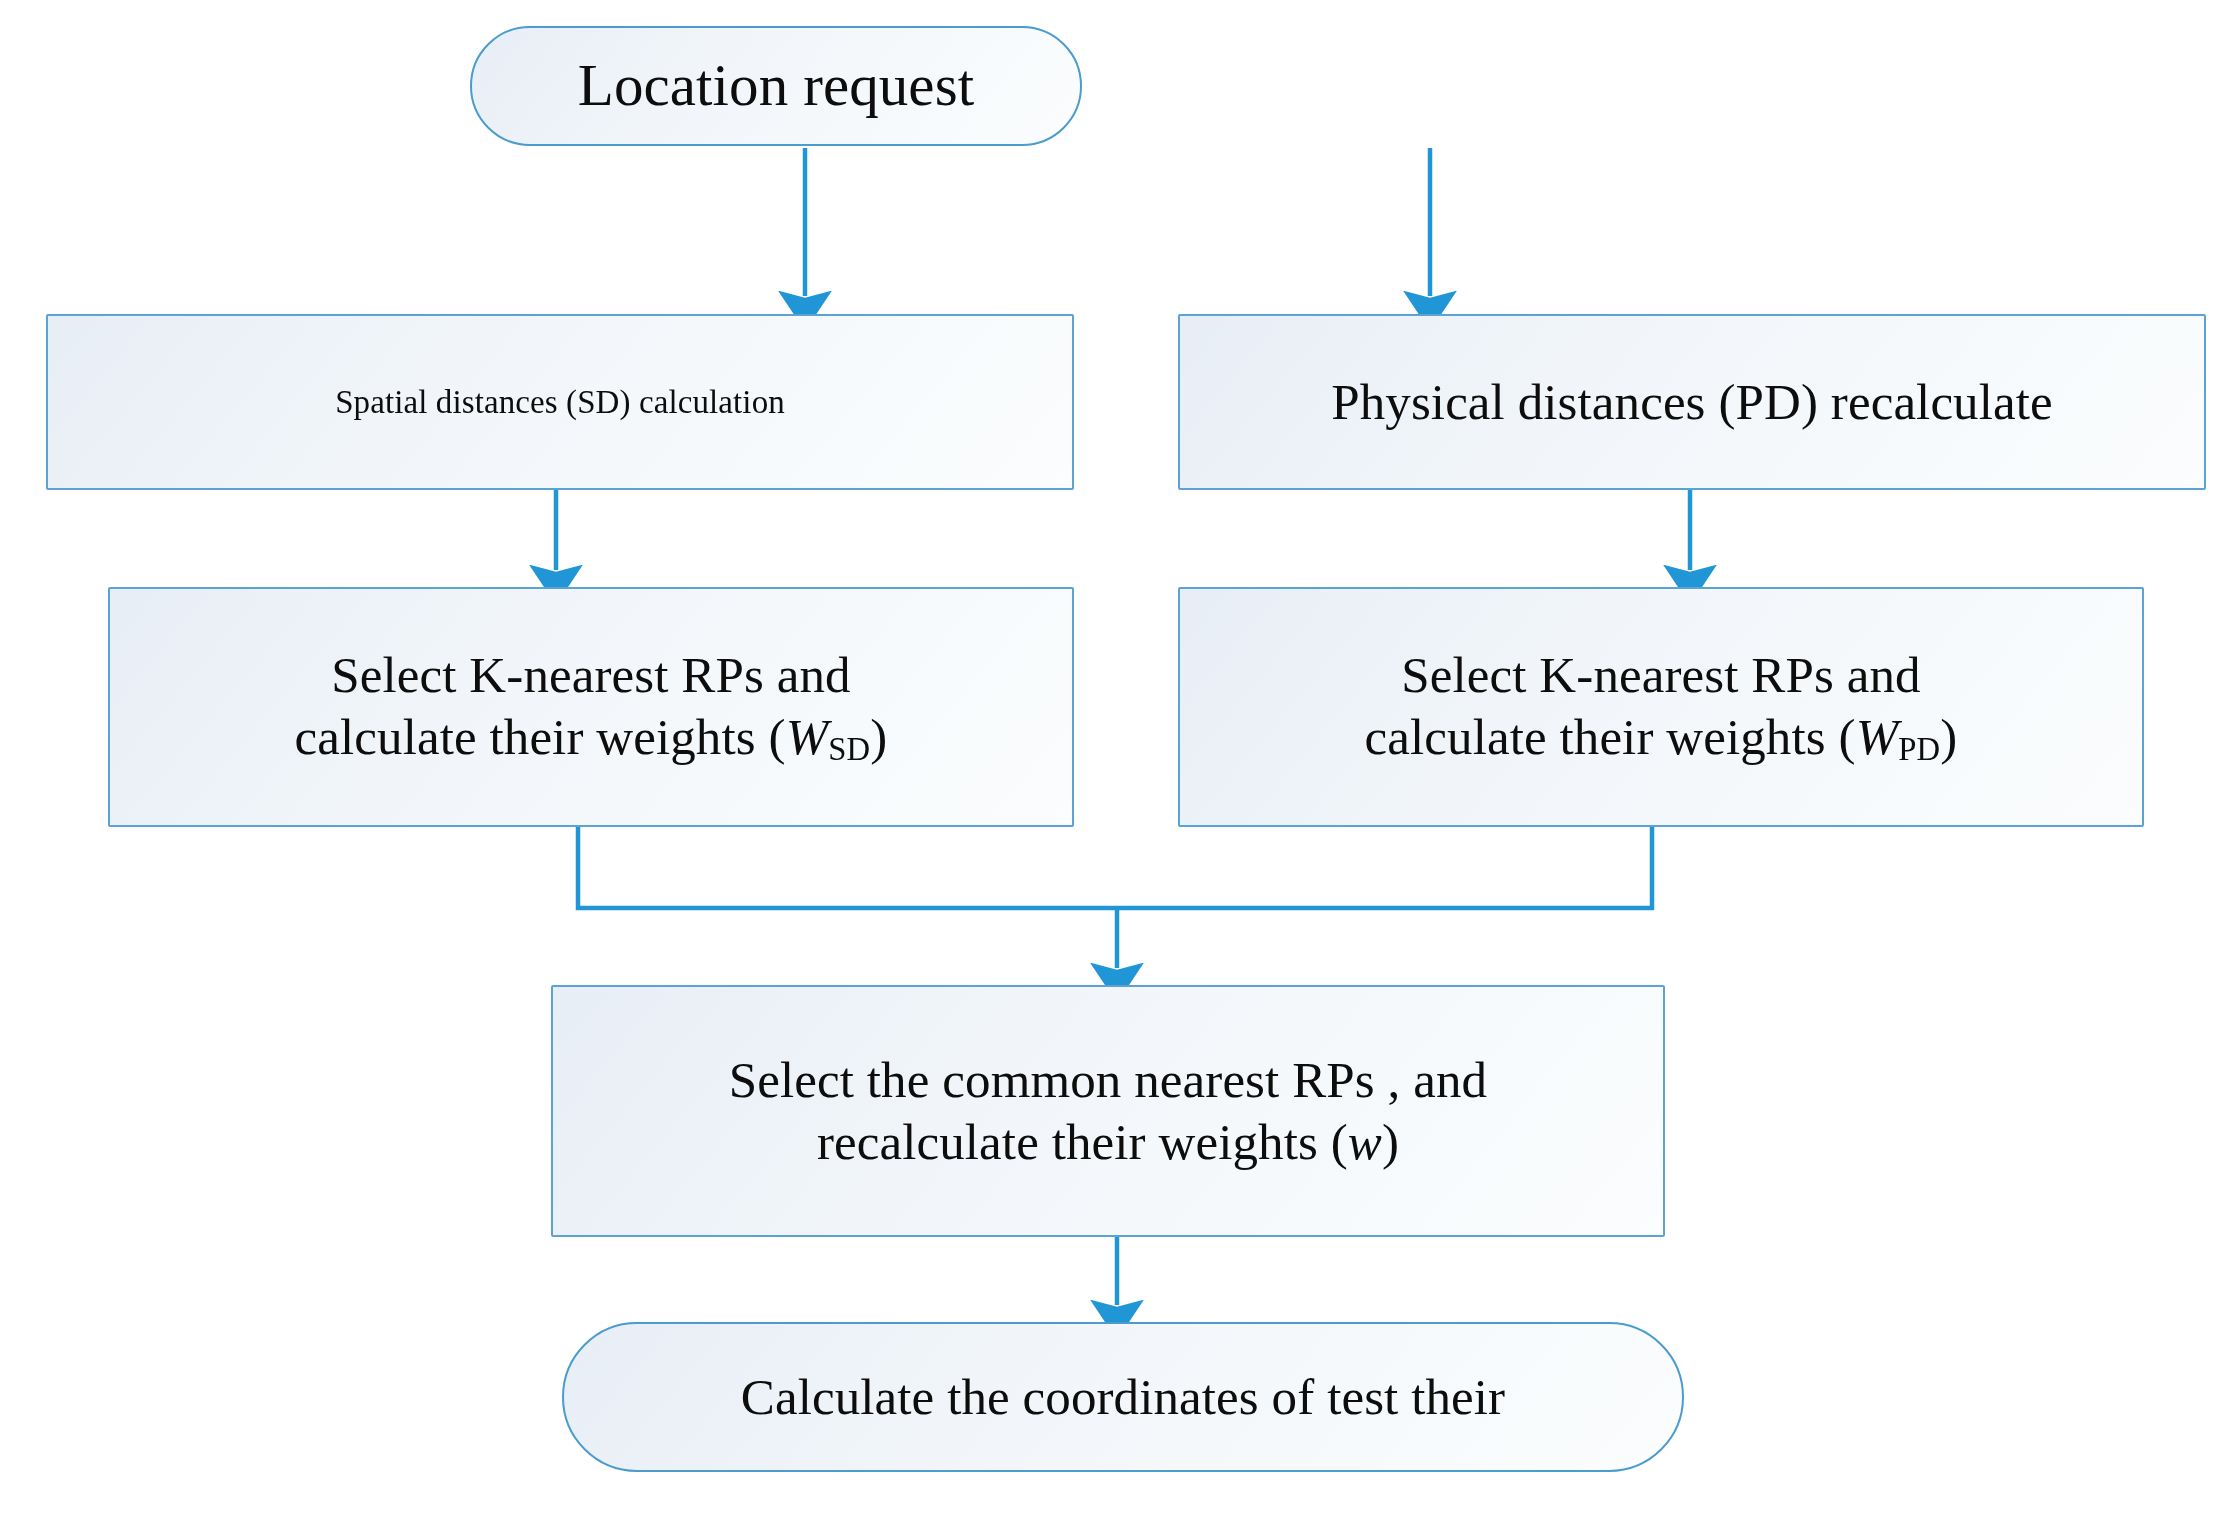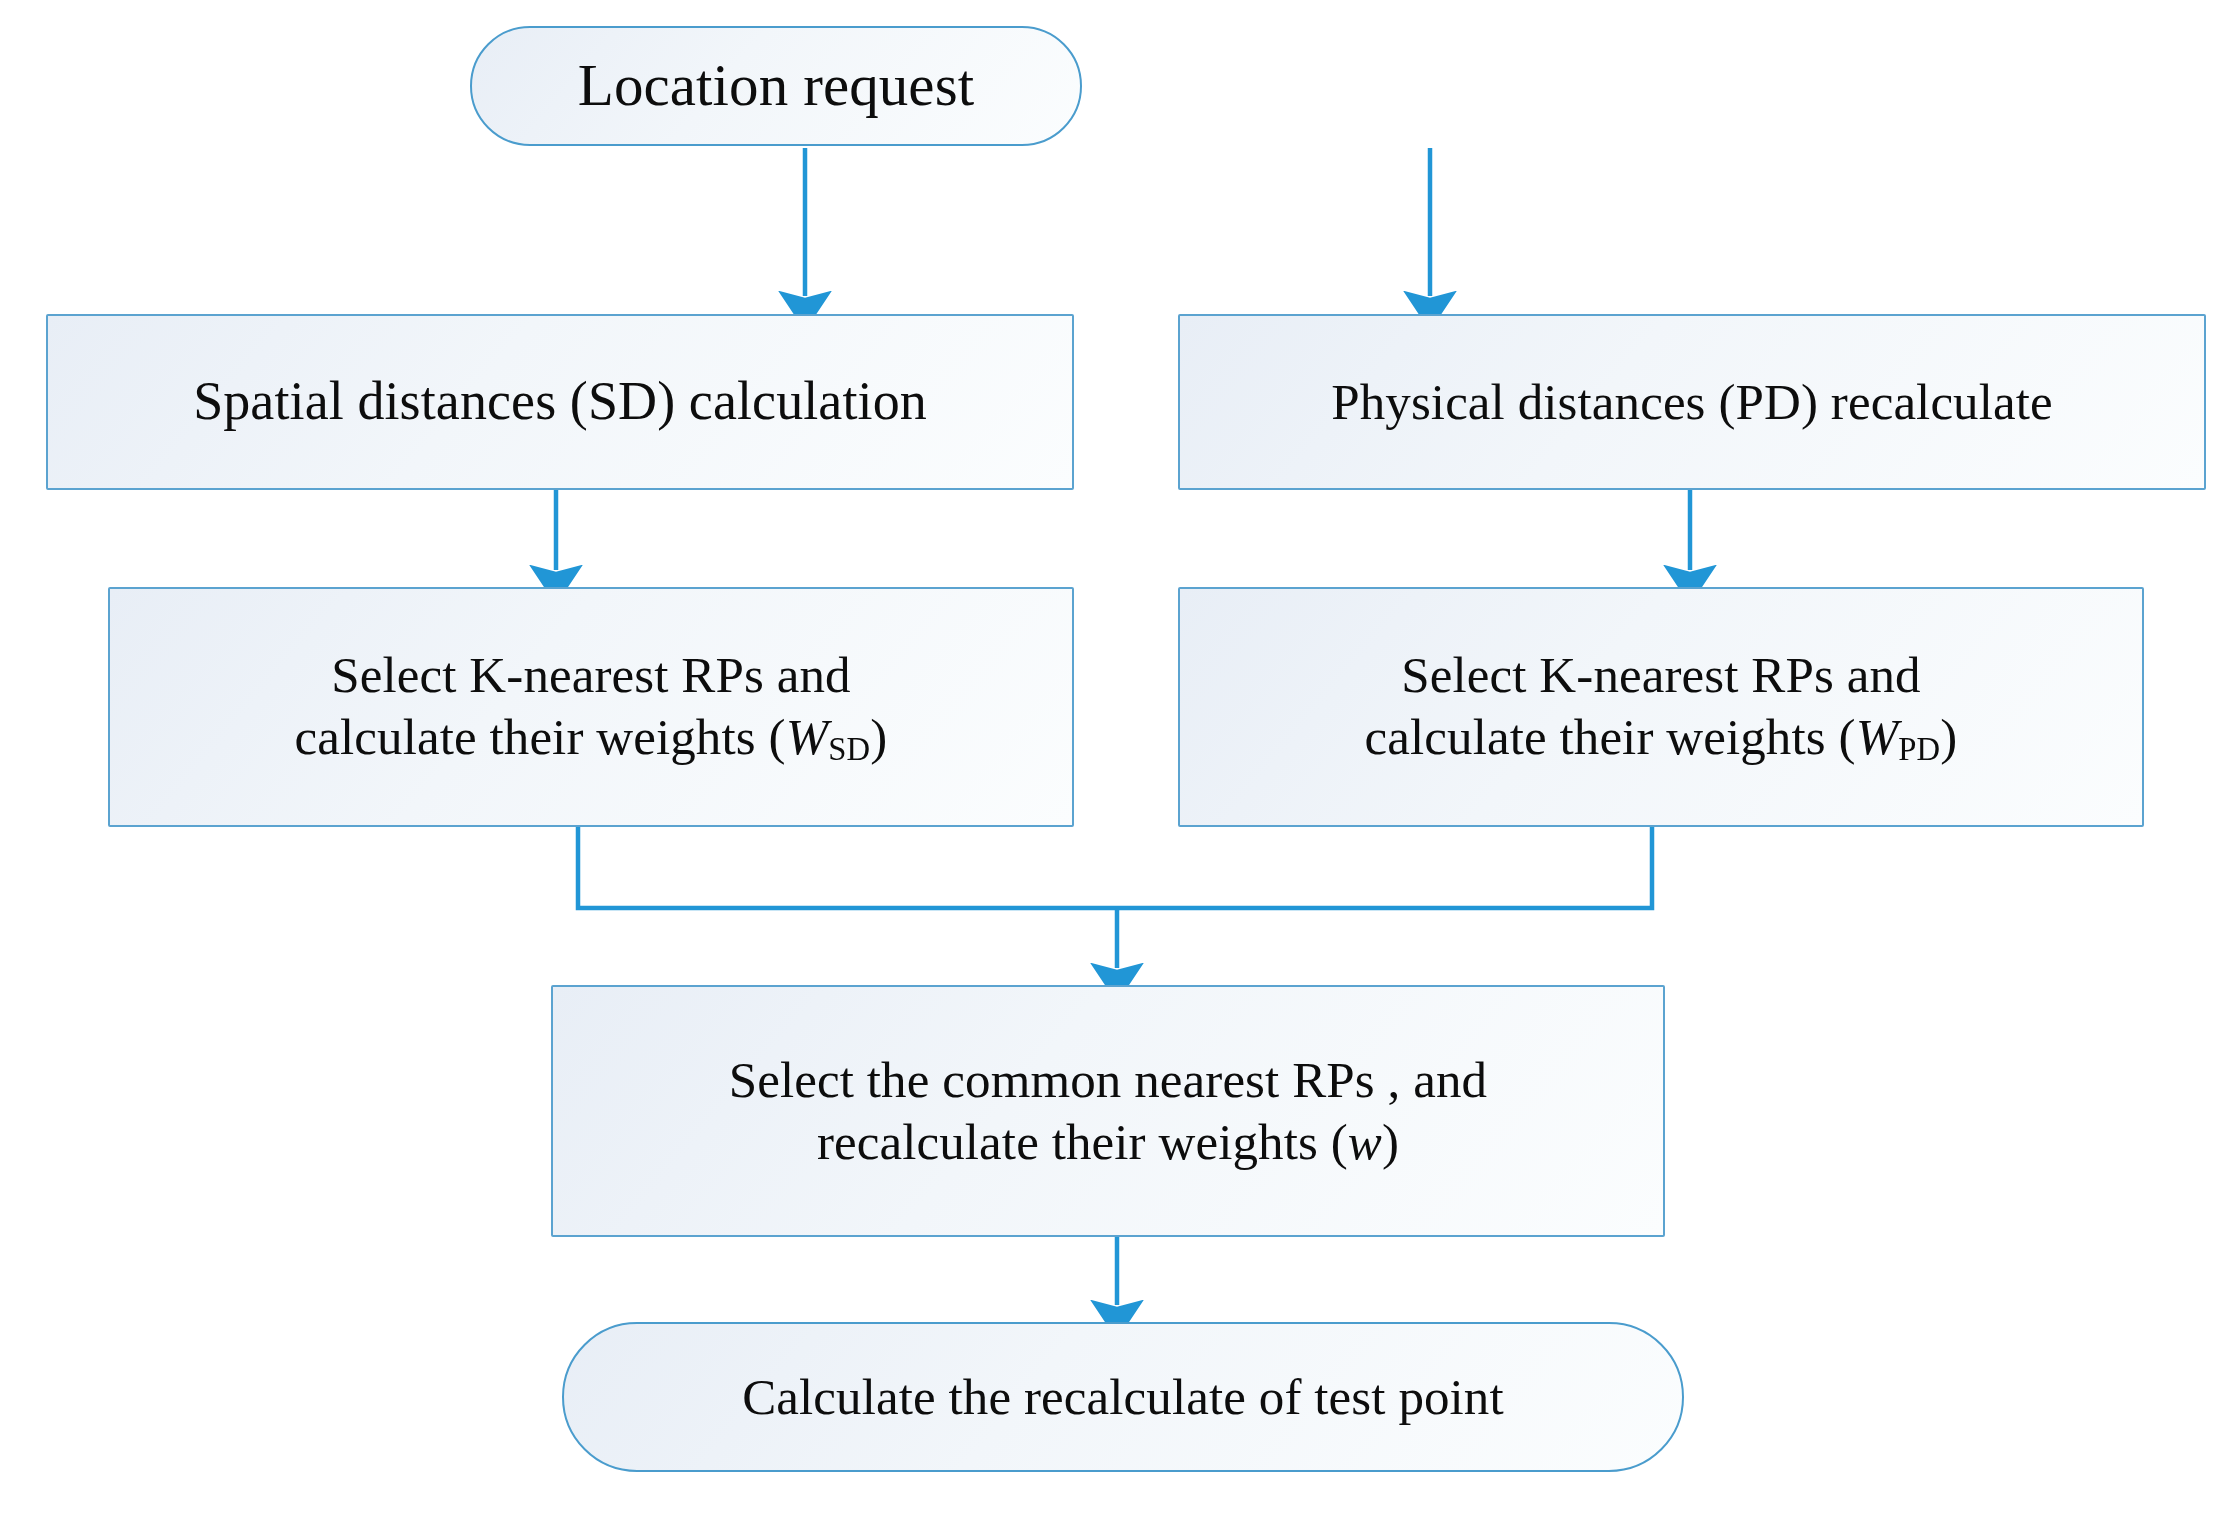--- a/index.html
+++ b/index.html
@@ -45,21 +45,21 @@
     border-color: #4a9ccd;
   }
   .node .label {
     display: block;
     line-height: 1.22;
     padding: 0 14px;
     letter-spacing: 0.1px;
   }
   
   #node-start      { left: 470px;  top: 26px;   width: 612px; height: 120px; font-size: 59px; }
-  #node-sd-calc    { left: 46px;   top: 314px;  width: 1028px; height: 176px; font-size: 54px; }
+  #node-sd-calc    { left: 46px;   top: 314px;  width: 1028px; height: 176px; font-size: 33px; }
   #node-pd-calc    { left: 1178px; top: 314px;  width: 1028px; height: 176px; font-size: 51px; }
   #node-sd-knn     { left: 108px;  top: 587px;  width: 966px;  height: 240px; font-size: 51px; }
   #node-pd-knn     { left: 1178px; top: 587px;  width: 966px;  height: 240px; font-size: 51px; }
   #node-common     { left: 551px;  top: 985px;  width: 1114px; height: 252px; font-size: 51px; }
   #node-coords     { left: 562px;  top: 1322px; width: 1122px; height: 150px; font-size: 51px; }
 
   .var { font-style: italic; }
   .sub {
     font-size: 0.64em;
     vertical-align: -0.18em;
@@ -138,16 +138,16 @@
   </div>
 
   <div class="node rect" id="node-common">
     <span class="label">
       <span>Select the common nearest RPs , and</span><br>
       <span>recalculate their weights (</span><span class="var">w</span><span>)</span>
     </span>
   </div>
 
   <div class="node pill" id="node-coords">
-    <span class="label">Calculate the recalculate of test point</span>
+    <span class="label">Calculate the coordinates of test their</span>
   </div>
 
 </div>
 
 </body></html>

